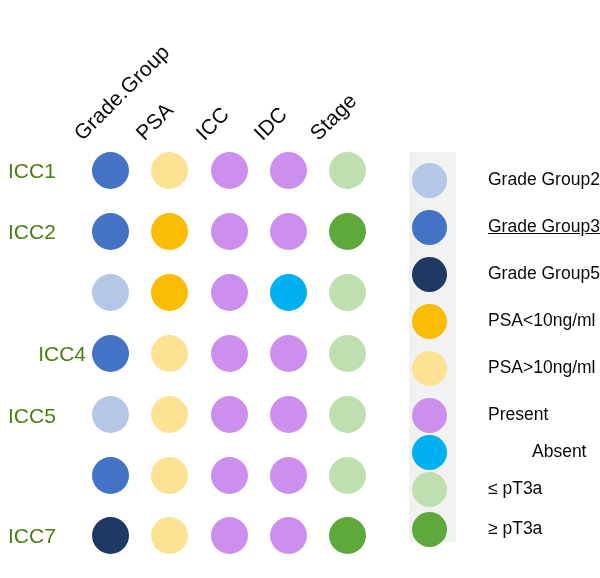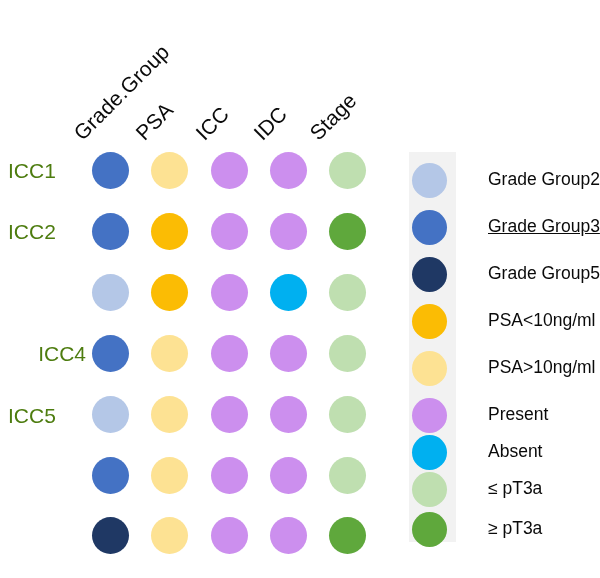--- a/index.html
+++ b/index.html
@@ -137,20 +137,21 @@
       <div class="cell-dot" title="ICC5 / Grade.Group: Grade Group2" style="left: 91.5px; top: 395.5px; background: rgb(180, 199, 231);"></div>
       <div class="cell-dot" title="ICC5 / PSA: PSA&gt;10ng/ml" style="left: 150.5px; top: 395.5px; background: rgb(253, 226, 147);"></div>
       <div class="cell-dot" title="ICC5 / ICC: Present" style="left: 210.5px; top: 395.5px; background: rgb(204, 143, 238);"></div>
       <div class="cell-dot" title="ICC5 / IDC: Present" style="left: 269.5px; top: 395.5px; background: rgb(204, 143, 238);"></div>
       <div class="cell-dot" title="ICC5 / Stage: ≤ pT3a" style="left: 328.5px; top: 395.5px; background: rgb(191, 223, 176);"></div>
       <div class="cell-dot" title="ICC6 / Grade.Group: Grade Group3" style="left: 91.5px; top: 456.5px; background: rgb(68, 114, 196);"></div>
       <div class="cell-dot" title="ICC6 / PSA: PSA&gt;10ng/ml" style="left: 150.5px; top: 456.5px; background: rgb(253, 226, 147);"></div>
       <div class="cell-dot" title="ICC6 / ICC: Present" style="left: 210.5px; top: 456.5px; background: rgb(204, 143, 238);"></div>
       <div class="cell-dot" title="ICC6 / IDC: Present" style="left: 269.5px; top: 456.5px; background: rgb(204, 143, 238);"></div>
       <div class="cell-dot" title="ICC6 / Stage: ≤ pT3a" style="left: 328.5px; top: 456.5px; background: rgb(191, 223, 176);"></div>
+      <div class="row-label" style="top: 525px;">ICC7</div>
       <div class="cell-dot" title="ICC7 / Grade.Group: Grade Group5" style="left: 91.5px; top: 516.5px; background: rgb(31, 56, 100);"></div>
       <div class="cell-dot" title="ICC7 / PSA: PSA&gt;10ng/ml" style="left: 150.5px; top: 516.5px; background: rgb(253, 226, 147);"></div>
       <div class="cell-dot" title="ICC7 / ICC: Present" style="left: 210.5px; top: 516.5px; background: rgb(204, 143, 238);"></div>
       <div class="cell-dot" title="ICC7 / IDC: Present" style="left: 269.5px; top: 516.5px; background: rgb(204, 143, 238);"></div>
       <div class="cell-dot" title="ICC7 / Stage: ≥ pT3a" style="left: 328.5px; top: 516.5px; background: rgb(95, 168, 60);"></div>
     </div>
 
   <div class="legend"></div>
   <div id="legend-items">
       <div class="legend-swatch" style="top: 162.5px; background: rgb(180, 199, 231);"></div>
@@ -159,20 +160,20 @@
       <div class="legend-label" style="top: 218px; text-decoration: underline;">Grade Group3</div>
       <div class="legend-swatch" style="top: 256.5px; background: rgb(31, 56, 100);"></div>
       <div class="legend-label" style="top: 265px;">Grade Group5</div>
       <div class="legend-swatch" style="top: 303.5px; background: rgb(251, 188, 4);"></div>
       <div class="legend-label" style="top: 312px; text-align: right;">PSA&lt;10ng/ml</div>
       <div class="legend-swatch" style="top: 350.5px; background: rgb(253, 226, 147);"></div>
       <div class="legend-label" style="top: 359px;">PSA&gt;10ng/ml</div>
       <div class="legend-swatch" style="top: 397.5px; background: rgb(204, 143, 238);"></div>
       <div class="legend-label" style="top: 406px;">Present</div>
       <div class="legend-swatch" style="top: 434.5px; background: rgb(0, 176, 240);"></div>
-      <div class="legend-label" style="top: 443px;">Absent</div>
+      <div class="legend-label" style="top: 443px; margin-left: 44px;">Absent</div>
       <div class="legend-swatch" style="top: 471.5px; background: rgb(191, 223, 176);"></div>
       <div class="legend-label" style="top: 480px;">≤ pT3a</div>
       <div class="legend-swatch" style="top: 511.5px; background: rgb(95, 168, 60);"></div>
       <div class="legend-label" style="top: 520px;">≥ pT3a</div>
     </div>
 
 </div>
 
 </body></html>

